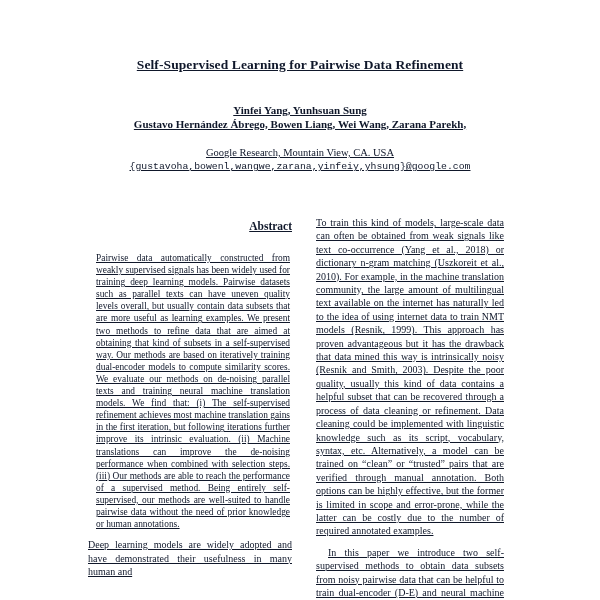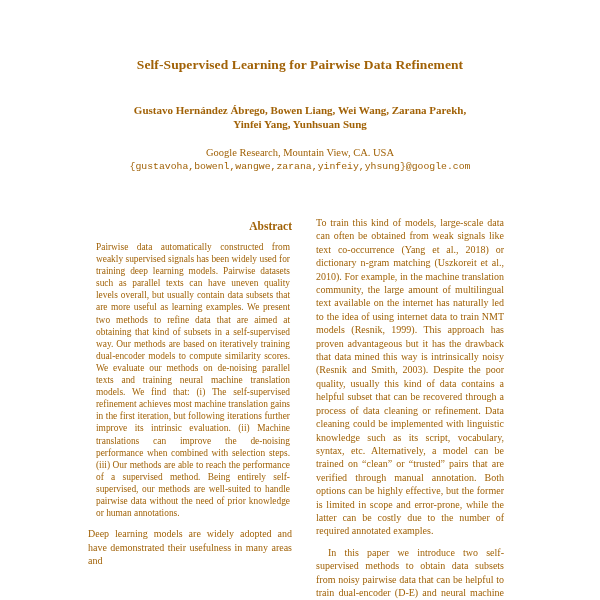--- a/index.html
+++ b/index.html
@@ -3,21 +3,22 @@
 <meta charset="utf-8">
 <style>
   html, body { margin: 0; padding: 0; background: #ffffff; }
   .page {
     position: relative;
     width: 600px;
     height: 600px;
     background: #ffffff;
     overflow: hidden;
     font-family: "Liberation Serif", serif;
-    color: #a16207;
+    color: #0f172a;
+    text-decoration: underline;
   }
   .paper-title {
     padding-top: 56px;
     text-align: center;
     font-size: 13.5px;
     font-weight: bold;
     line-height: 17px;
     letter-spacing: 0.1px;
   }
   .authors-block {
@@ -48,21 +49,21 @@
     gap: 16px;
   }
   .col { width: 204px; }
   .abstract-heading {
     margin-top: 12px;
     text-align: right;
     font-size: 11.5px;
     font-weight: bold;
   }
   .abstract-text {
-    margin-top: 9px;
+    margin-top: 20px;
     padding-left: 8px;
     padding-right: 2px;
     font-size: 9.4px;
     line-height: 12.1px;
     text-align: justify;
   }
   .section-heading {
     margin-top: 14px;
     font-size: 11.5px;
     font-weight: bold;
@@ -78,33 +79,33 @@
   .para-indent { text-indent: 12px; }
 </style>
 </head>
 <body>
 
 <div class="page">
 
   <div class="paper-title">Self-Supervised Learning for Pairwise Data Refinement</div>
 
   <div class="authors-block">
+    <div class="author-line">Yinfei Yang, Yunhsuan Sung</div>
     <div class="author-line">Gustavo Hernández Ábrego, Bowen Liang, Wei Wang, Zarana Parekh,</div>
-    <div class="author-line">Yinfei Yang, Yunhsuan Sung</div>
     <div class="affiliation-line">Google Research, Mountain View, CA. USA</div>
     <div class="email-line">{gustavoha,bowenl,wangwe,zarana,yinfeiy,yhsung}@google.com</div>
   </div>
 
   <div class="columns">
 
     <div class="col">
       <div class="abstract-heading">Abstract</div>
       <div class="abstract-text">Pairwise data automatically constructed from weakly supervised signals has been widely used for training deep learning models. Pairwise datasets such as parallel texts can have uneven quality levels overall, but usually contain data subsets that are more useful as learning examples. We present two methods to refine data that are aimed at obtaining that kind of subsets in a self-supervised way. Our methods are based on iteratively training dual-encoder models to compute similarity scores. We evaluate our methods on de-noising parallel texts and training neural machine translation models. We find that: (i) The self-supervised refinement achieves most machine translation gains in the first iteration, but following iterations further improve its intrinsic evaluation. (ii) Machine translations can improve the de-noising performance when combined with selection steps. (iii) Our methods are able to reach the performance of a supervised method. Being entirely self-supervised, our methods are well-suited to handle pairwise data without the need of prior knowledge or human annotations.</div>
 
-      <div class="body-text intro-text">Deep learning models are widely adopted and have demonstrated their usefulness in many areas and</div>
+      <div class="body-text intro-text">Deep learning models are widely adopted and have demonstrated their usefulness in many human and</div>
     </div>
 
     <div class="col body-text">
       <p class="para">To train this kind of models, large-scale data can often be obtained from weak signals like text co-occurrence (Yang et al., 2018) or dictionary n-gram matching (Uszkoreit et al., 2010). For example, in the machine translation community, the large amount of multilingual text available on the internet has naturally led to the idea of using internet data to train NMT models (Resnik, 1999). This approach has proven advantageous but it has the drawback that data mined this way is intrinsically noisy (Resnik and Smith, 2003). Despite the poor quality, usually this kind of data contains a helpful subset that can be recovered through a process of data cleaning or refinement. Data cleaning could be implemented with linguistic knowledge such as its script, vocabulary, syntax, etc. Alternatively, a model can be trained on “clean” or “trusted” pairs that are verified through manual annotation. Both options can be highly effective, but the former is limited in scope and error-prone, while the latter can be costly due to the number of required annotated examples.</p>
       <p class="para para-indent">In this paper we introduce two self-supervised methods to obtain data subsets from noisy pairwise data that can be helpful to train dual-encoder (D-E) and neural machine translation (NMT) models. As noisy pairwise data, in our experiments we use parallel texts mined from the internet. Our methods</p>
     </div>
 
   </div>
 
 </div>

